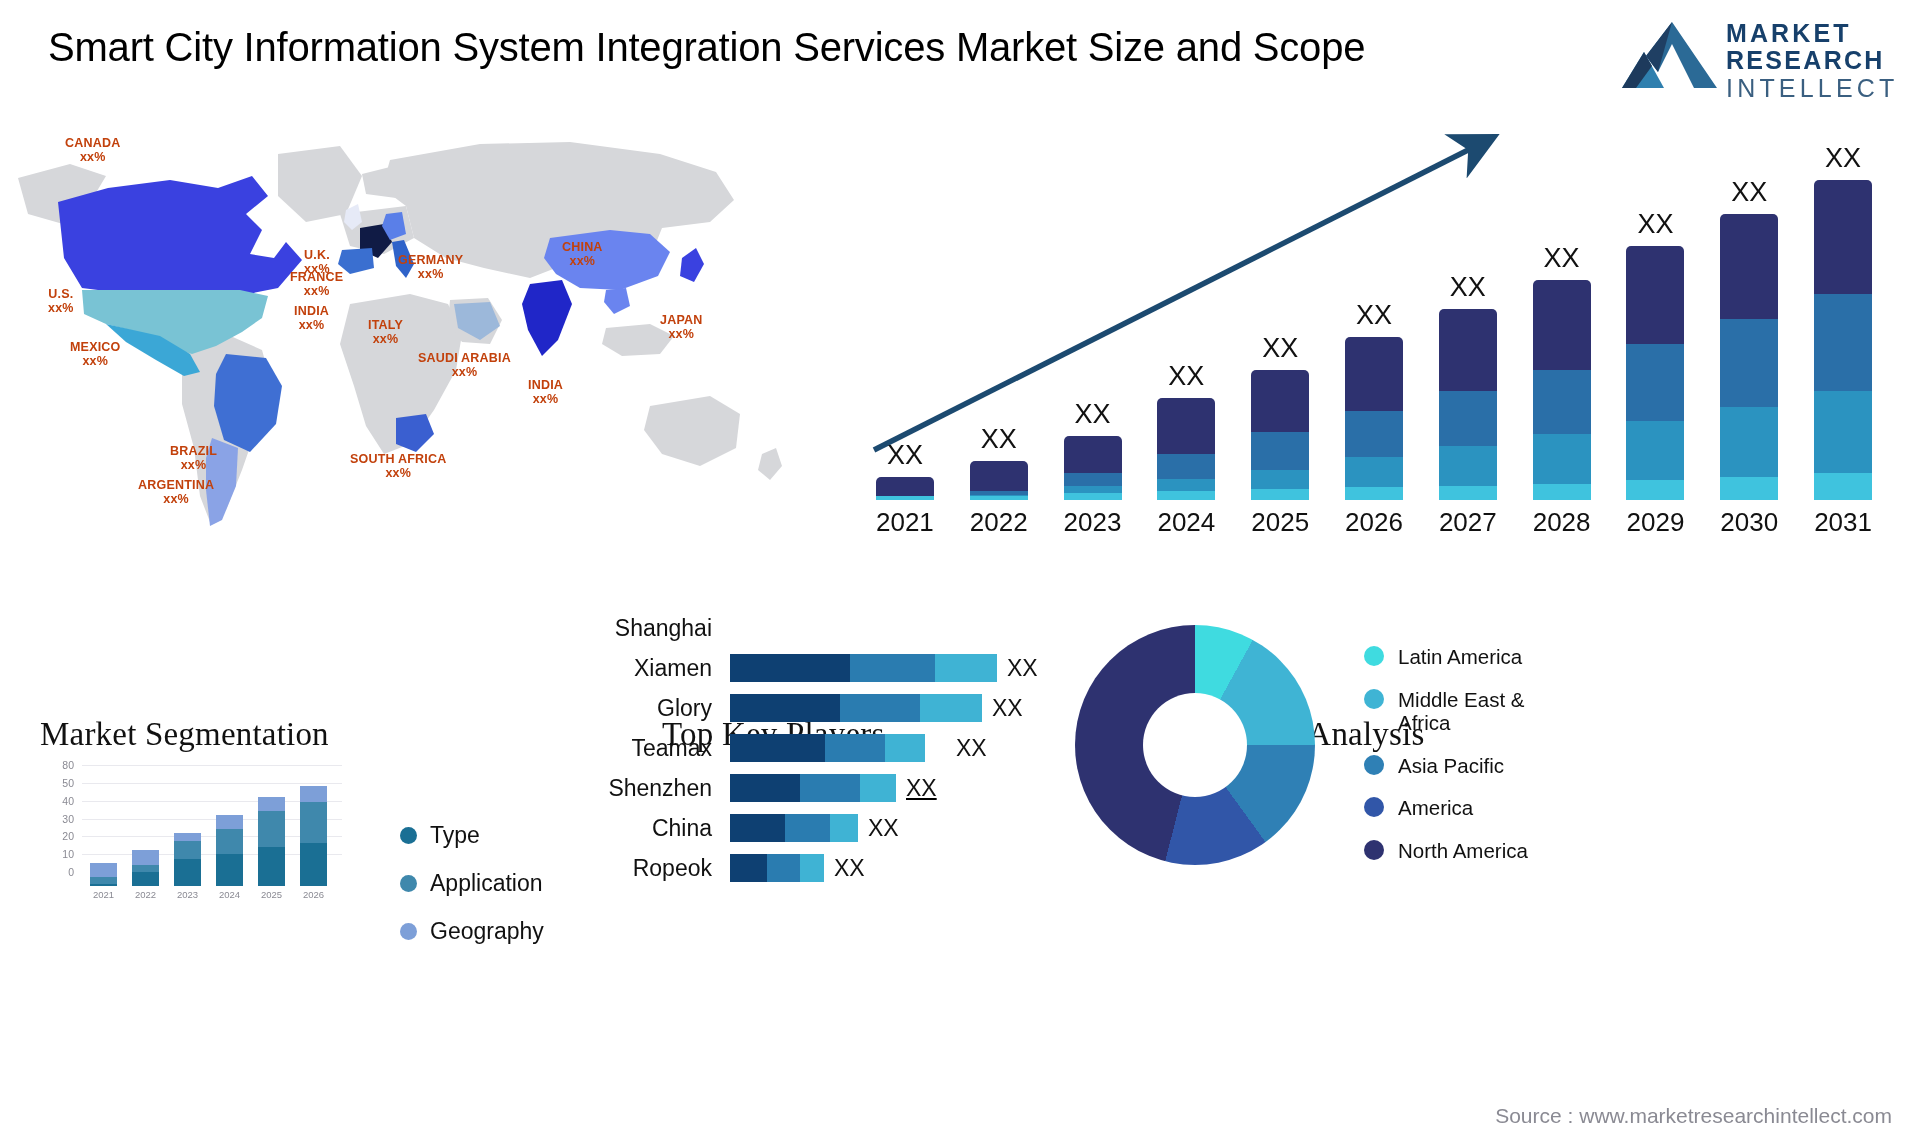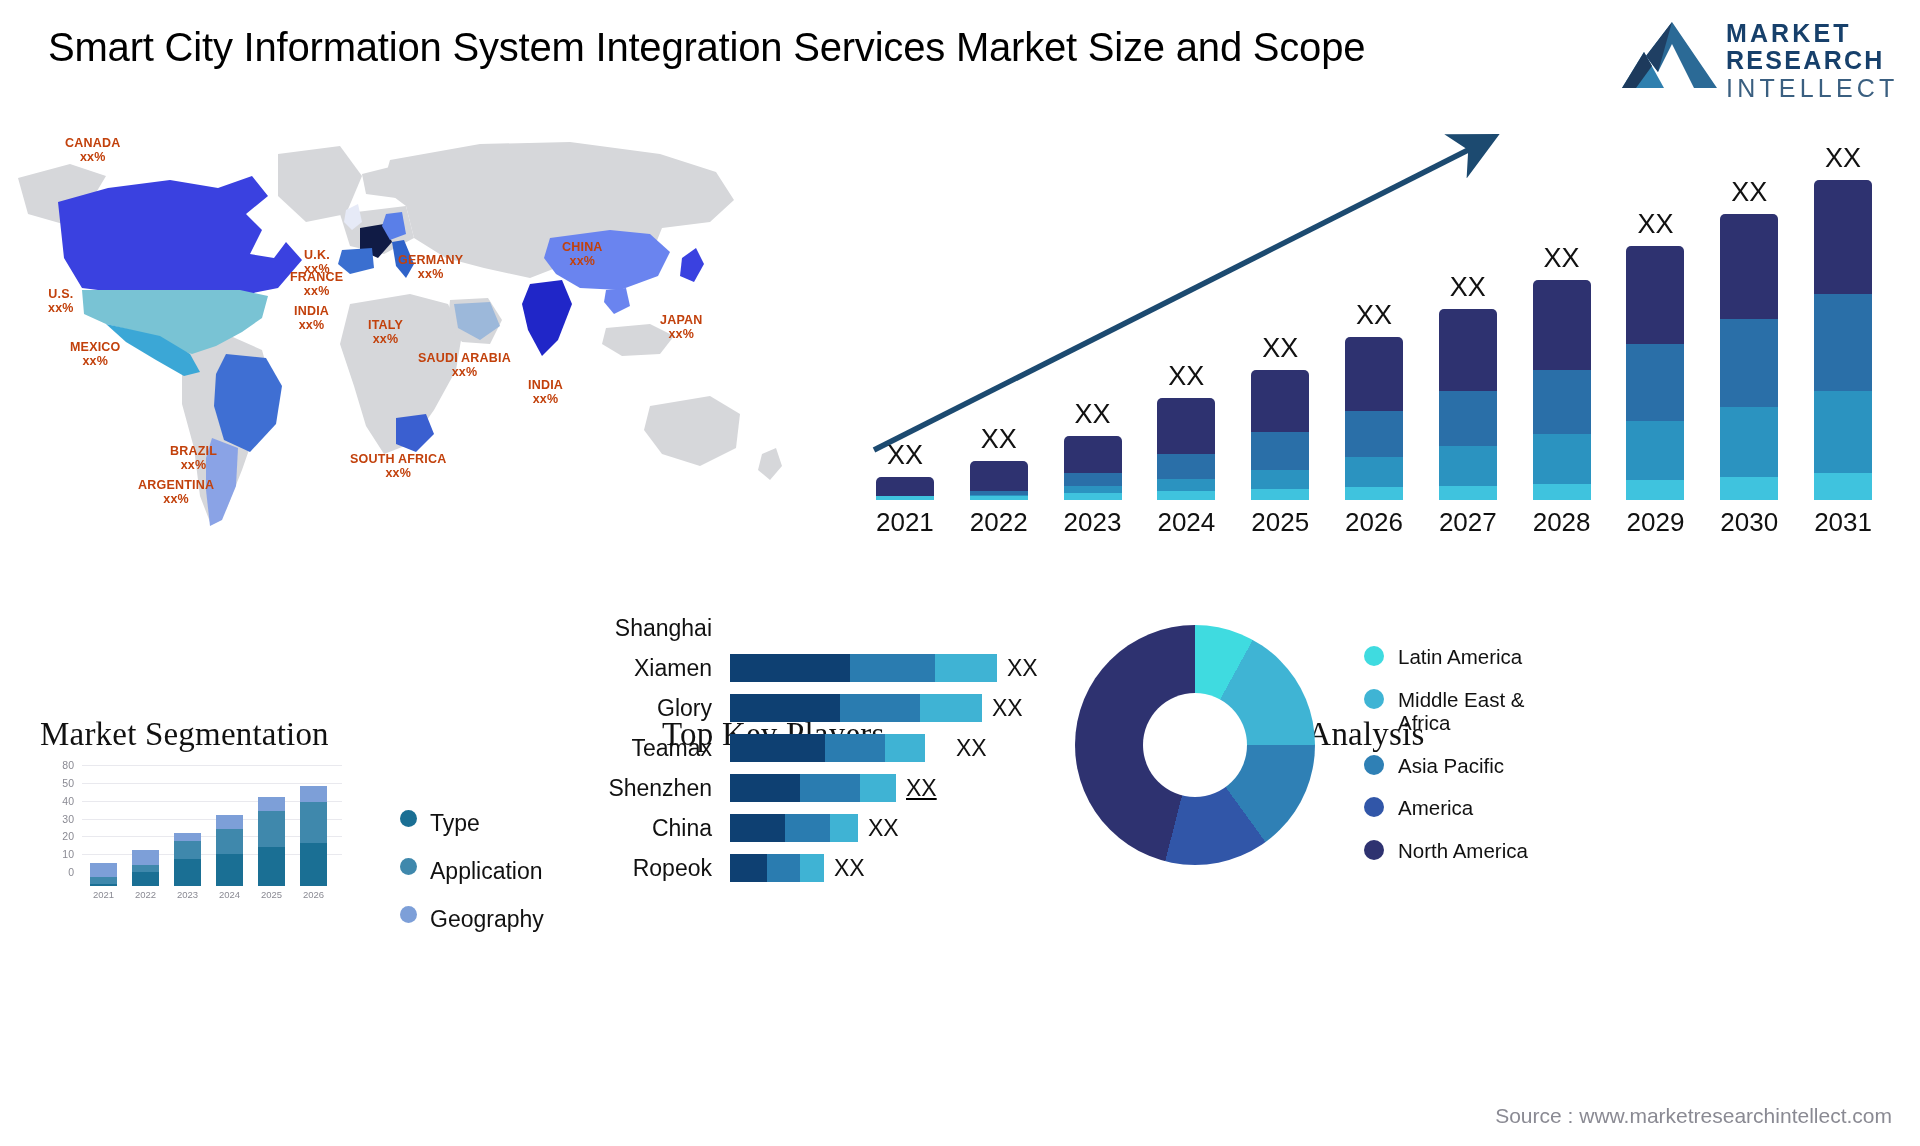--- a/index.html
+++ b/index.html
@@ -53,21 +53,21 @@
   }
 
   
   #seg { position:absolute; left: 40px; top: 765px; width: 320px; height: 135px; }
   .seg-grid { position:absolute; left:42px; right:18px; height:1px; background:#e9e9ee; }
   .seg-ylab { position:absolute; left:0; width:34px; text-align:right; font-size:10.5px; color:#8a8a93; }
   .seg-col { position:absolute; bottom:14px; width:27px; }
   .seg-seg { width:100%; }
   .seg-xlab { position:absolute; top:100%; margin-top:3px; width:100%; text-align:center; font-size:9.5px; color:#8a8a93; }
   .seg-legend { position:absolute; left: 400px; top: 810px; }
-  .seg-li { display:flex; align-items:flex-start; margin-bottom: 21px; }
+  .seg-li { display:flex; align-items:center; margin-bottom: 21px; margin-top: 12px; }
   .seg-dot { width:17px; height:17px; border-radius:50%; margin-right:13px; flex:none; }
   .seg-lt { font-size: 23px; color:#111; font-family:"Liberation Sans Narrow","Liberation Sans",sans-serif; }
 
   
   #players { position:absolute; left: 520px; top: 600px; width: 560px; height: 300px; }
   .pl-name {
     position:absolute; right: 100%; margin-right: 18px; white-space:nowrap;
     font-size: 23px; color:#111; font-family:"Liberation Sans Narrow","Liberation Sans",sans-serif;
   }
   .pl-row { position:absolute; left: 210px; height: 28px; display:flex; align-items:center; }

